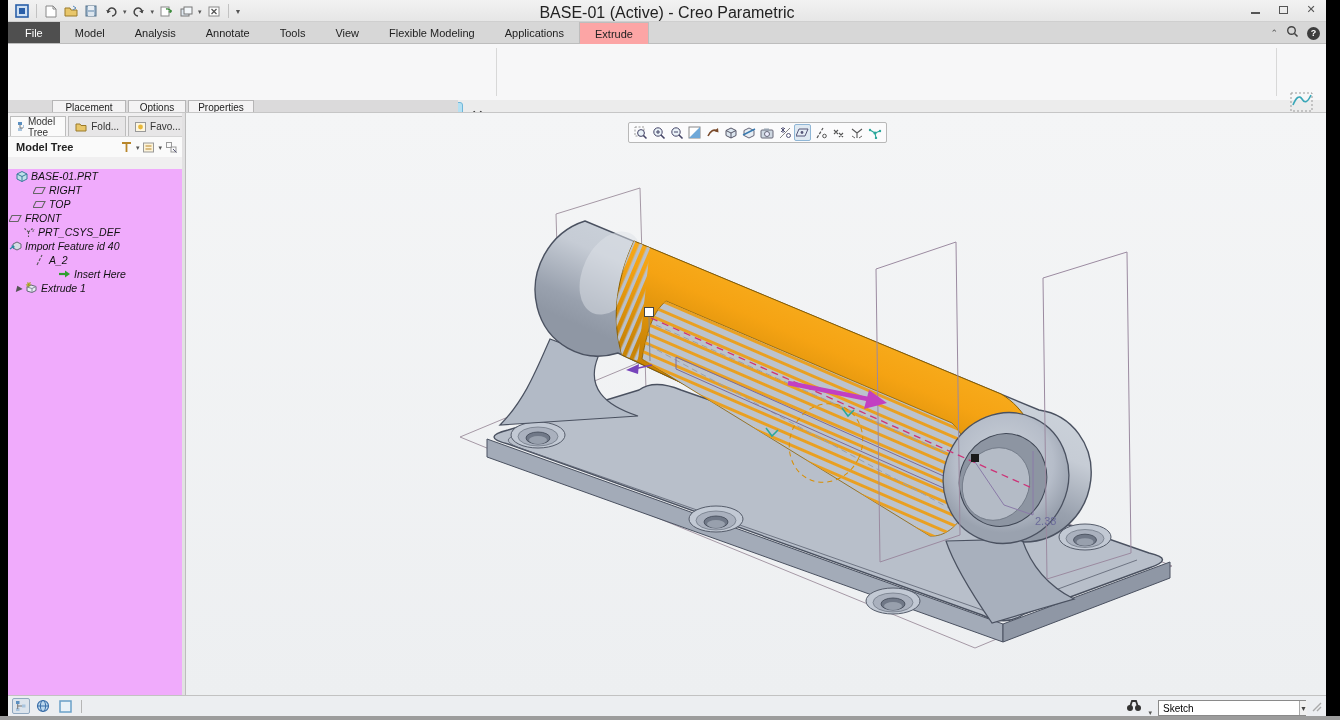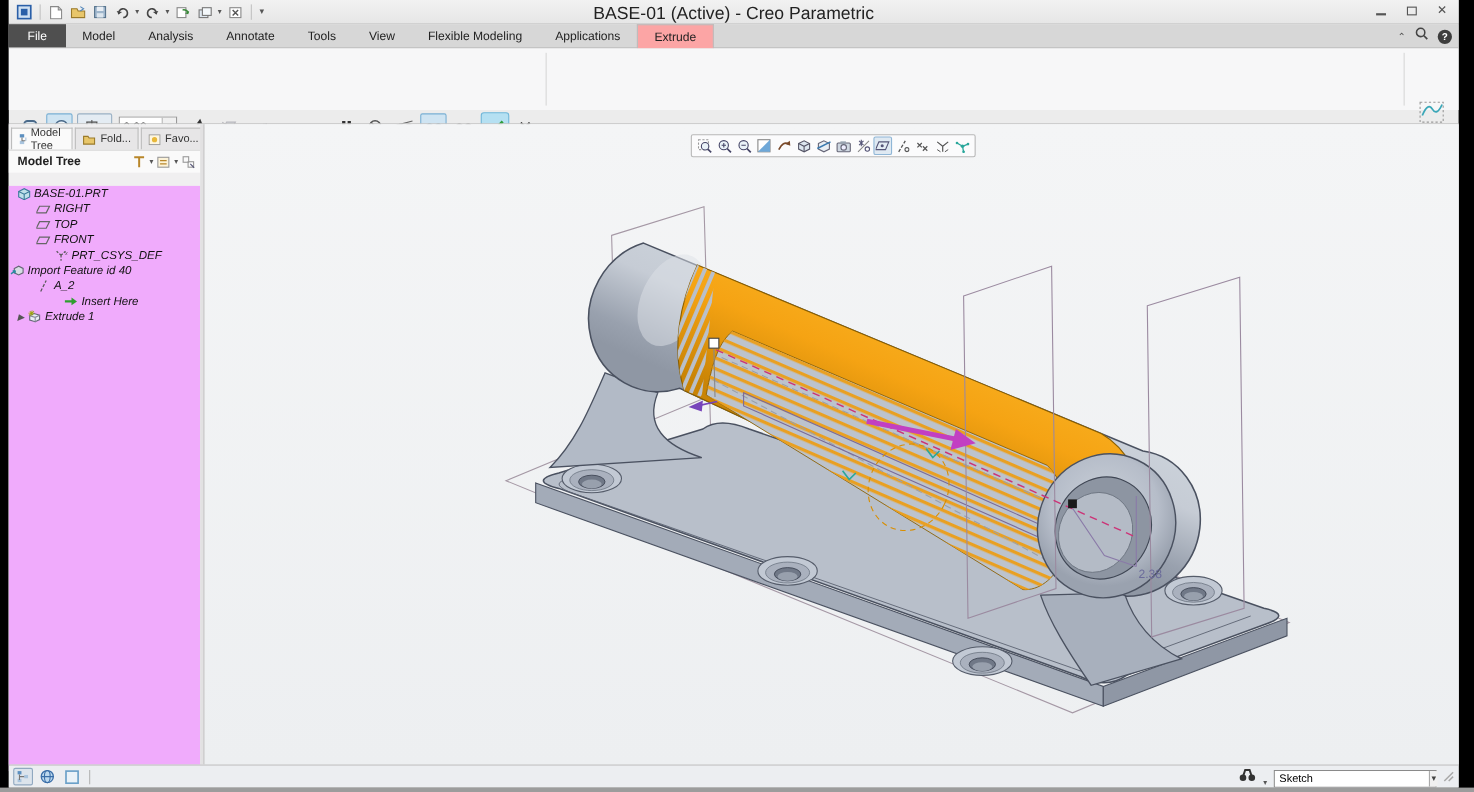--- a/index.html
+++ b/index.html
@@ -278,20 +278,25 @@
     <div id="datum-group">
       <svg width="26" height="24">
             <rect x="2" y="3" width="21" height="18" fill="none" stroke="#999" stroke-dasharray="2 2"></rect>
             <path d="M4,15 q5,-12 9,-6 q4,7 9,-4" fill="none" stroke="#3aa7b8" stroke-width="1.6"></path>
           </svg>
       <div class="lbl">Datum</div>
       <div class="caret" style="margin-top:3px;">▼</div>
     </div>
   </div>
 
+  <div id="dashtabs">
+    <div class="dtab" style="left:44px; width:74px;">Placement</div>
+    <div class="dtab" style="left:120px; width:58px;">Options</div>
+    <div class="dtab" style="left:180px; width:66px;">Properties</div>
+  </div>
   <div id="ribbon-bottomline"></div>
 
   <div id="main">
 
     <div id="tree-panel">
       <div class="ptabs">
         <div class="ptab active">
           <svg width="11" height="11">
                 <rect x="1" y="1" width="4" height="3" fill="#5b8fc0"></rect>
                 <rect x="1" y="7" width="4" height="3" fill="#a8c4de"></rect>
@@ -352,29 +357,29 @@
           <span>RIGHT</span>
         </div>
         <div class="trow" style="padding-left:24px;">
           <span class="ticon">
                 <svg width="13" height="9">
                   <path d="M3,1.5 h9 l-3,6 h-9 z" fill="none" stroke="#666" stroke-width="1.1"></path>
                 </svg>
               </span>
           <span>TOP</span>
         </div>
-        <div class="trow" style="padding-left:24px;">
+        <div class="trow" style="">
           <span class="ticon">
                 <svg width="13" height="9">
                   <path d="M3,1.5 h9 l-3,6 h-9 z" fill="none" stroke="#666" stroke-width="1.1"></path>
                 </svg>
               </span>
           <span>FRONT</span>
         </div>
-        <div class="trow" style="padding-left:40px;">
+        <div class="trow" style="padding-left:13px;">
           <span class="ticon">
                 <svg width="13" height="12">
                   <path d="M6.5,6 L2,2 M6.5,6 L11,2 M6.5,6 v5" stroke="#555" stroke-width="1.1" fill="none" stroke-dasharray="2 1.4"></path>
                   <text x="10" y="6" font-size="5" fill="#555">x</text>
                 </svg>
               </span>
           <span>PRT_CSYS_DEF</span>
         </div>
         <div class="trow" style="">
           <span class="ticon">

